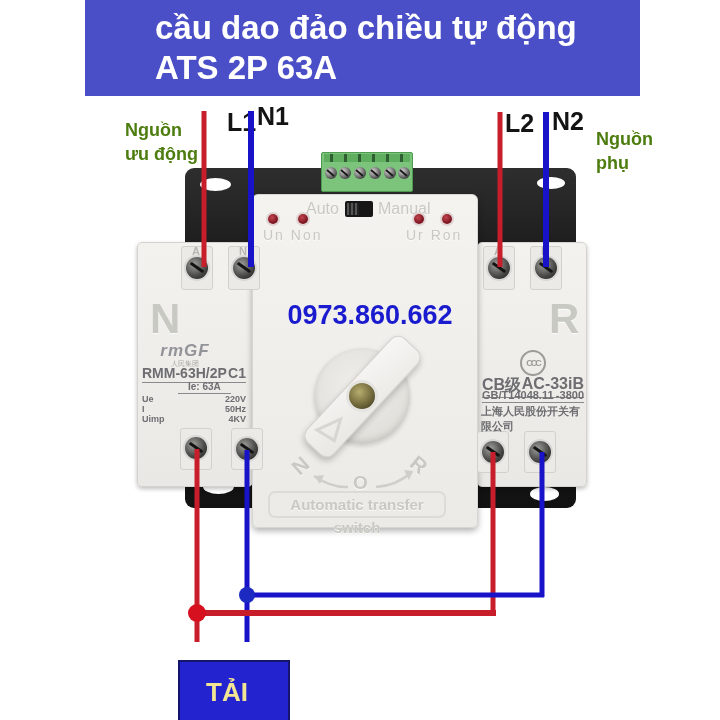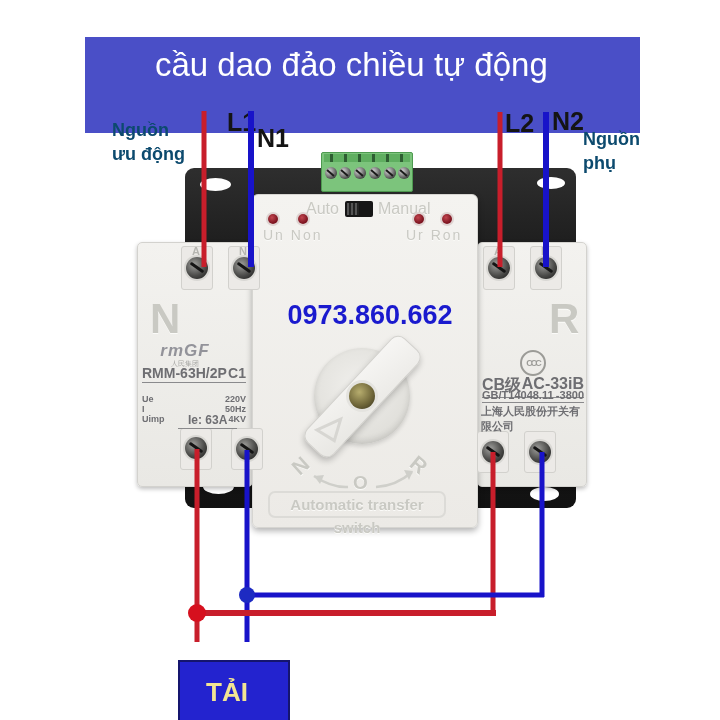--- a/index.html
+++ b/index.html
@@ -2,25 +2,25 @@
 <html><head>
 <meta charset="utf-8">
 <style>
   html,body{margin:0;padding:0;}
   body{width:720px;height:720px;position:relative;background:#ffffff;
        font-family:"Liberation Sans",sans-serif;overflow:hidden;}
   .abs{position:absolute;}
 
   
   .banner{left:85px;top:0;width:555px;height:96px;background:#4a4fc7;
-          color:#fff;font-weight:normal;font-size:33px;line-height:40px;
-          padding:8px 0 0 70px;box-sizing:border-box;margin-top:37px;}
+          color:#fff;font-weight:bold;font-size:33px;line-height:40px;
+          padding:8px 0 0 70px;box-sizing:border-box;}
   
   .phase-label{font-weight:bold;color:#141414;font-size:25px;}
-  .src-label{font-weight:bold;color:#0c4a6e;font-size:18px;line-height:24px;}
+  .src-label{font-weight:bold;color:#4d7c0f;font-size:18px;line-height:24px;margin-left:13px;}
 
   
   .plate{left:185px;top:168px;width:391px;height:340px;border-radius:9px;
          background:linear-gradient(180deg,#2e2e2e 0%,#191919 30%,#121212 100%);}
   .plate-hole{background:#ffffff;border-radius:50%;}
 
   
   .greenblock{left:321px;top:152px;width:92px;height:40px;background:#7cc47c;
               border:1px solid #4e9a50;border-radius:2px;box-sizing:border-box;}
   .greenblock .tabs{position:absolute;left:2px;top:1px;width:86px;height:8px;
@@ -77,32 +77,33 @@
             font-size:26px;font-weight:bold;display:flex;align-items:center;
             justify-content:center;padding-right:14px;margin-top:20px;}
 
   svg.overlay{position:absolute;left:0;top:0;pointer-events:none;}
 </style>
 </head>
 <body>
 
 <div class="abs banner">
   <div>cầu dao đảo chiều tự động</div>
+  <div>ATS 2P 63A</div>
 </div>
 
 <div class="abs src-label" style="left:112px;top:118px;">
   <div>Nguồn</div>
   <div>ưu động</div>
 </div>
 <div class="abs src-label" style="left:583px;top:127px;">
   <div>Nguồn</div>
   <div>phụ</div>
 </div>
 <div class="abs phase-label" style="left:227px;top:108px;">L1</div>
-<div class="abs phase-label" style="left:257px;top:124px;">N1</div>
+<div class="abs phase-label" style="left:257px;top:102px;">N1</div>
 <div class="abs phase-label" style="left:505px;top:109px;">L2</div>
 <div class="abs phase-label" style="left:552px;top:107px;">N2</div>
 
 <div class="abs plate"></div>
 <div class="abs plate-hole" style="left:200px;top:178px;width:31px;height:13px;"></div>
 <div class="abs plate-hole" style="left:537px;top:177px;width:28px;height:12px;"></div>
 <div class="abs plate-hole" style="left:203px;top:479px;width:31px;height:15px;"></div>
 <div class="abs plate-hole" style="left:530px;top:487px;width:29px;height:14px;"></div>
 
 <div class="abs greenblock">
@@ -143,21 +144,21 @@
 
 <div class="abs emboss" style="left:150px;top:295px;font-size:42px;font-weight:bold;">N</div>
 <div class="abs" style="left:140px;top:341px;width:90px;text-align:center;">
   <div style="font-style:italic;font-weight:bold;font-size:17px;color:#93939a;letter-spacing:1px;">rmGF</div>
   <div style="font-size:7px;color:#a7a7a4;margin-top:-2px;">人民集团</div>
 </div>
 <div class="abs printed" style="left:142px;top:365px;width:104px;font-size:14px;border-bottom:1.5px solid #8a8a8c;padding-bottom:1px;display:flex;justify-content:space-between;">
   <span>RMM-63H/2P</span>
   <span>C1</span>
 </div>
-<div class="abs printed" style="left:178px;top:381px;font-size:12px;border-bottom:1px solid #8a8a8c;padding:0 10px 1px 10px;margin-top:32px;">Ie: 63A</div>
+<div class="abs printed" style="left:178px;top:381px;font-size:10px;border-bottom:1px solid #8a8a8c;padding:0 10px 1px 10px;">Ie: 63A</div>
 <div class="abs printed" style="left:142px;top:394px;width:104px;font-size:9px;line-height:10px;">
   <div style="display:flex;justify-content:space-between;">
     <span>Ue</span>
     <span>220V</span>
   </div>
   <div style="display:flex;justify-content:space-between;">
     <span>I</span>
     <span>50Hz</span>
   </div>
   <div style="display:flex;justify-content:space-between;">

